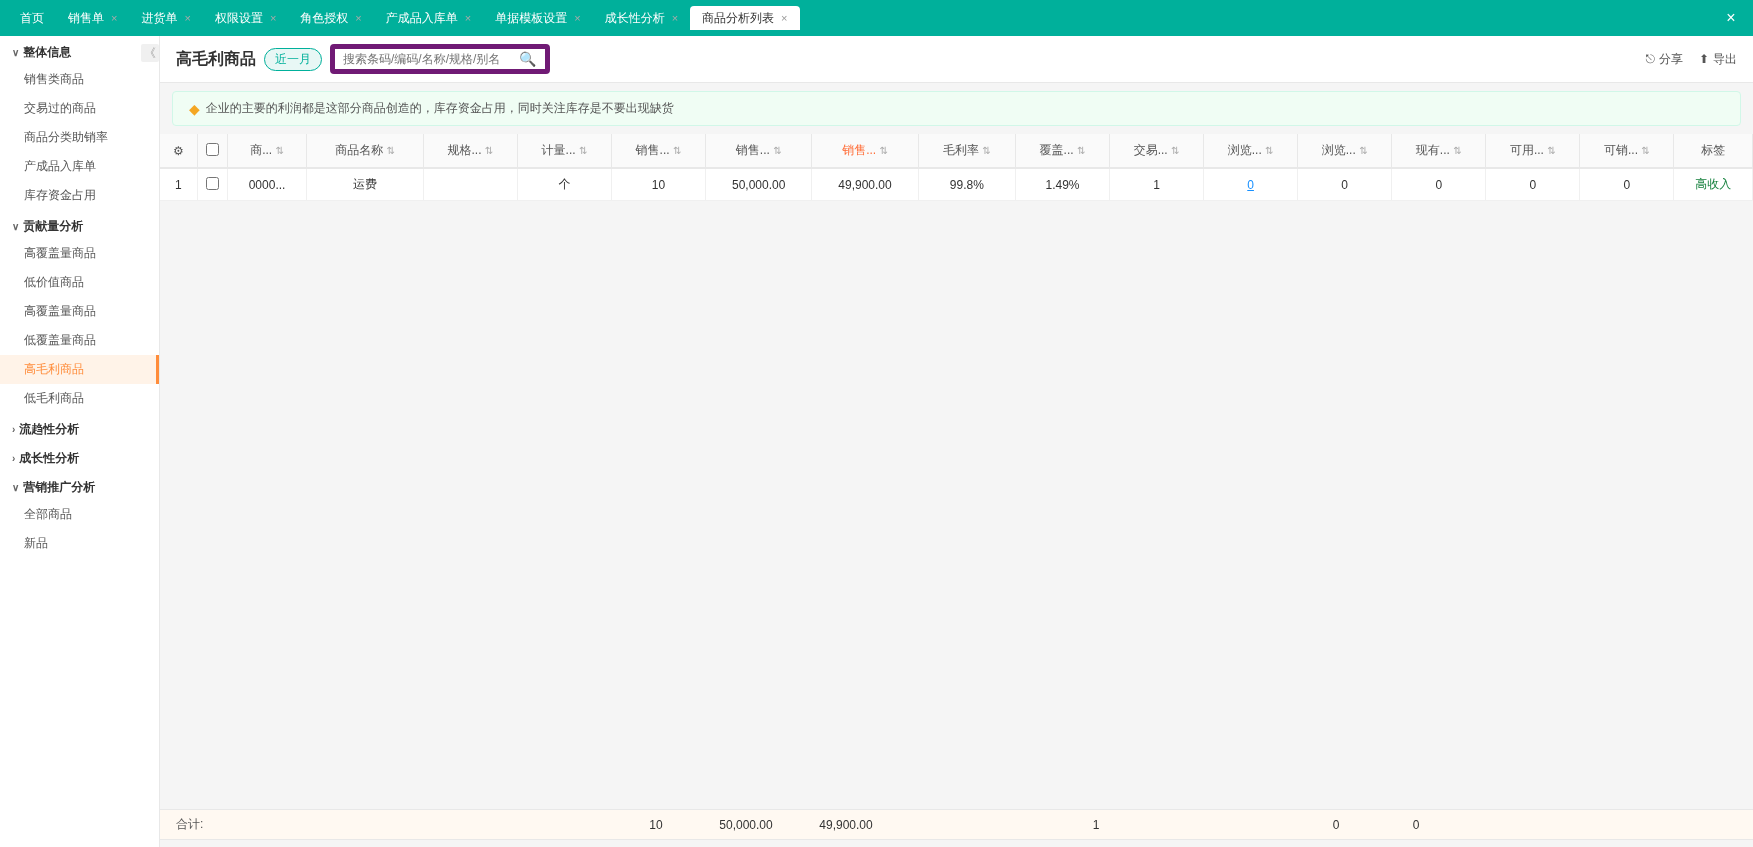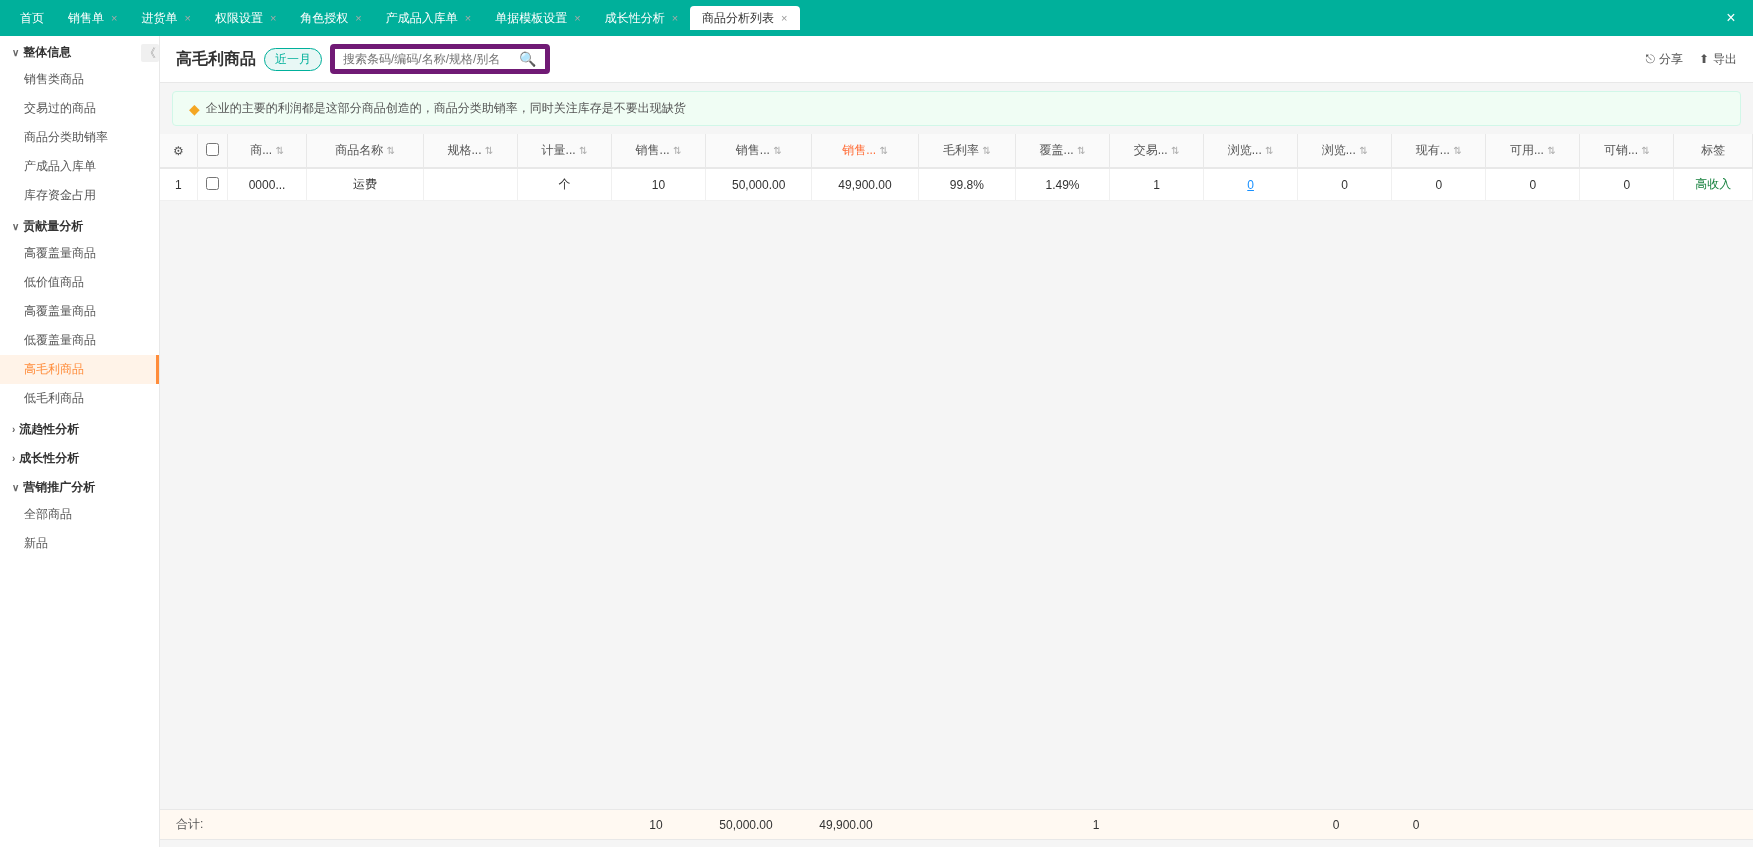--- a/index.html
+++ b/index.html
@@ -345,21 +345,21 @@
         </div>
         <div class="header-action-btn">
           <span>⬆</span>
           <span>导出</span>
         </div>
       </div>
     </div>
 
     <div class="info-banner">
       <span class="info-icon">◆</span>
-      <span>企业的主要的利润都是这部分商品创造的，商品分类助销率，同时关注库存是不要出现缺货</span>
+      <span>企业的主要的利润都是这部分商品创造的，库存资金占用，同时关注库存是不要出现缺货</span>
     </div>
 
     <div class="table-wrapper">
       <table>
         <thead>
           <tr>
             <th>⚙</th>
             <th class="checkbox-cell"><input type="checkbox" style=""></th>
             <th>商... <span class="th-sort">⇅</span></th>
             <th>商品名称 <span class="th-sort">⇅</span></th>

